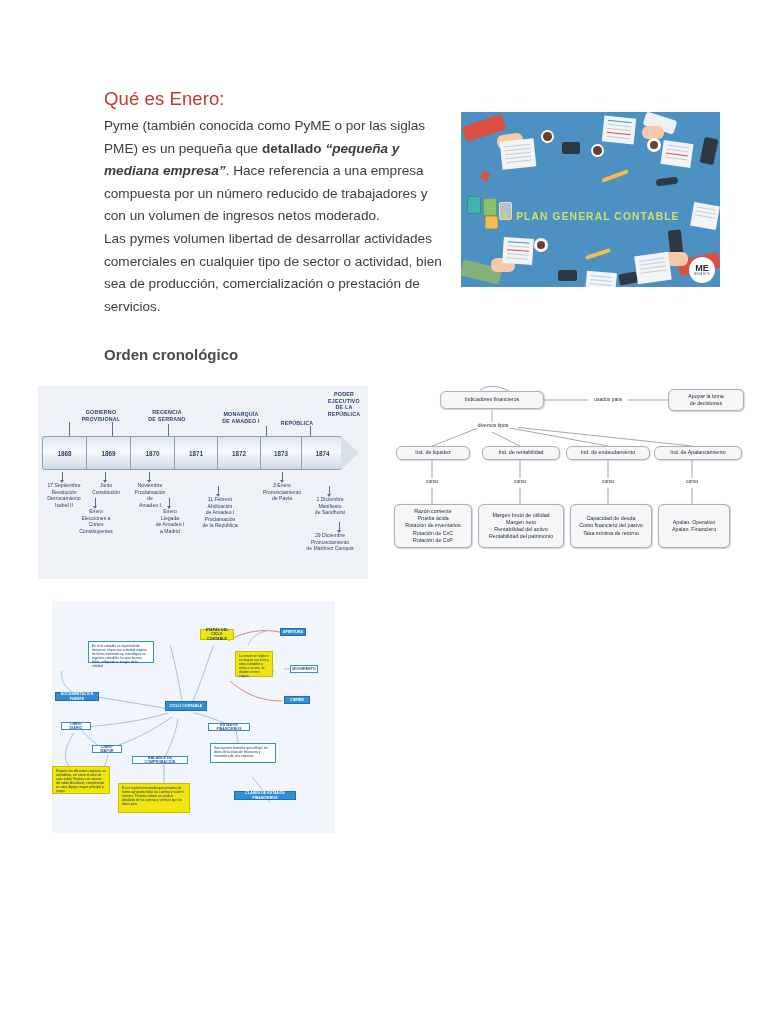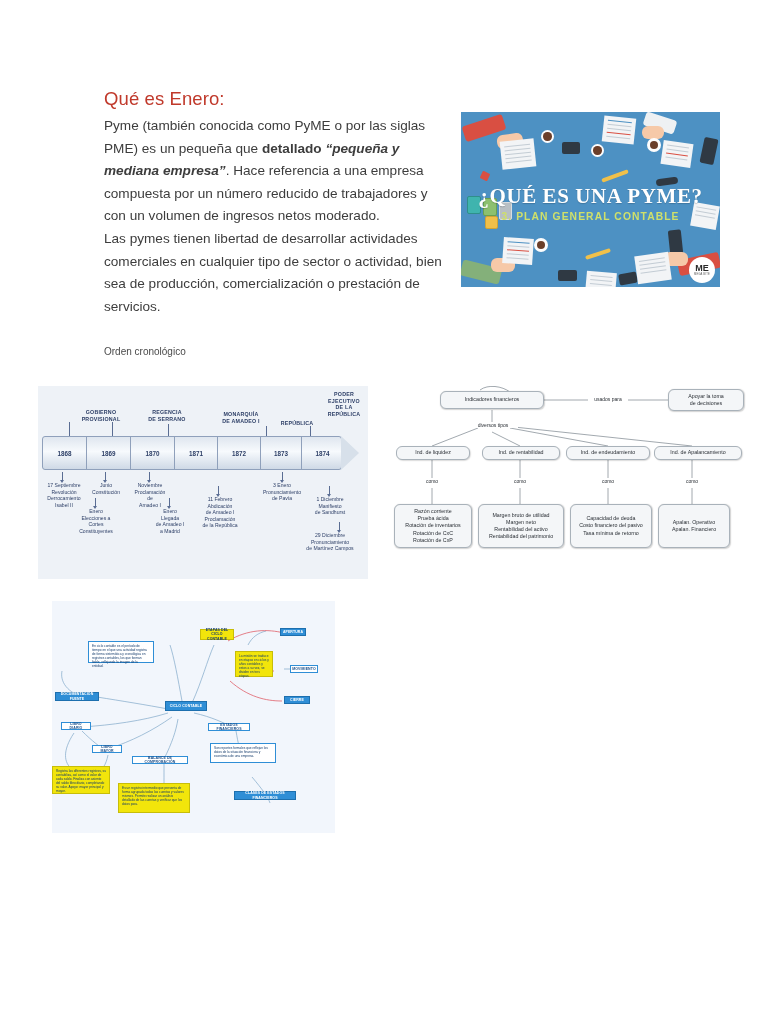--- a/index.html
+++ b/index.html
@@ -21,21 +21,21 @@
   #body-copy {
     position: absolute; left: 104px; top: 115px;
     width: 348px;
     font-size: 13.6px; line-height: 22.6px;
     color: #3d3d3d;
   }
   #body-copy .b { font-weight: bold; }
   #body-copy .bi { font-weight: bold; font-style: italic; }
   #orden-label {
     position: absolute; left: 104px; top: 346px;
-    font-size: 10px; color: #4a4a4a;
+    font-size: 15px; color: #4a4a4a; font-weight: bold;
   }
 
   
   #hero-img {
     position: absolute; left: 461px; top: 112px;
     width: 259px; height: 175px;
     background: #4a8fc0;
     overflow: hidden;
   }
   #hero-img .deskbg {
@@ -197,21 +197,21 @@
 </style>
 </head>
 <body>
 
 <div id="doc-title">Qué es Enero:</div>
 
 <div id="body-copy">
   <p style="margin:0 0 0 0;">
     <span>Pyme (también conocida como PyME o por las siglas PME) es un pequeña que </span><span class="b">detallado </span><span class="bi">“pequeña y mediana empresa”</span><span>. Hace referencia a una empresa compuesta por un número reducido de trabajadores y con un volumen de ingresos netos moderado.</span>
   </p>
-  <p style="margin:0;">Las pymes tienen libertad de desarrollar actividades comerciales en cualquier tipo de sector o actividad, bien sea de producción, comercialización o prestación de servicios.</p>
+  <p style="margin:0;">Las pymes volumen libertad de desarrollar actividades comerciales en cualquier tipo de sector o actividad, bien sea de producción, comercialización o prestación de servicios.</p>
 </div>
 
 <div id="orden-label">Orden cronológico</div>
 
 <div id="hero-img">
   <div class="deskbg"></div>
 
   <div class="hi sleeveR" style="left:2px;top:8px;width:42px;height:16px;transform:rotate(-18deg);"></div>
   <div class="hi hand" style="left:36px;top:22px;width:26px;height:14px;transform:rotate(-8deg);"></div>
   <div class="hi paper" style="left:40px;top:28px;width:34px;height:28px;transform:rotate(-6deg);">
@@ -291,21 +291,20 @@
     <span class="ln" style="top:4px"></span>
       <span class="ln" style="top:8px"></span>
       <span class="ln" style="top:12px"></span>
   </div>
   <div class="hi paper" style="right:2px;top:92px;width:26px;height:24px;transform:rotate(10deg);">
     <span class="ln" style="top:4px"></span>
       <span class="ln" style="top:8px"></span>
       <span class="ln" style="top:12px"></span>
   </div>
 
-  <div id="hero-title">¿QUÉ ES UNA PYME?</div>
   <div id="hero-sub">3. PLAN GENERAL CONTABLE</div>
   <div id="hero-logo">
     <span class="lm">ME</span>
     <span class="ls">MEGA BITE</span>
   </div>
 </div>
 
 <div id="timeline">
   <div class="eraRow">
     <div class="era" style="left:32px;top:23px;width:62px;white-space:pre-line;">GOBIERNO

